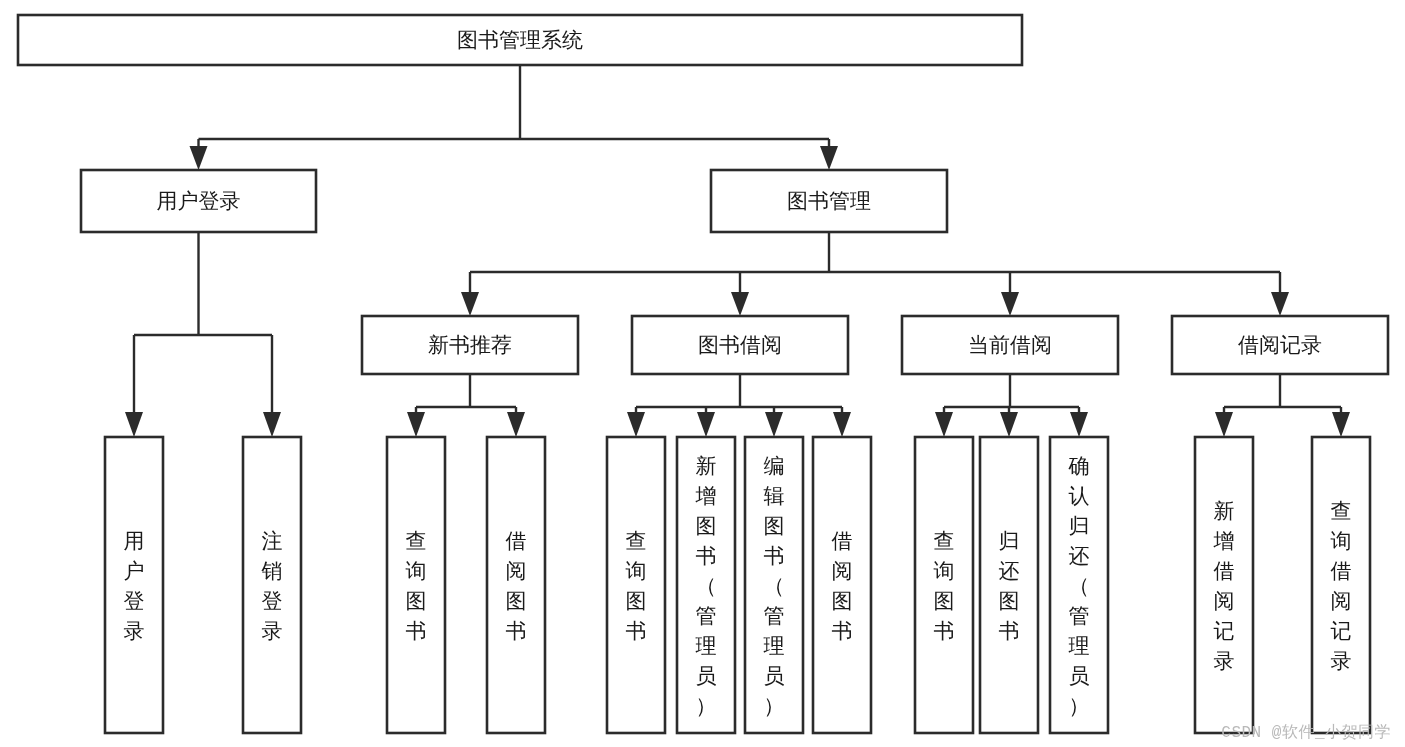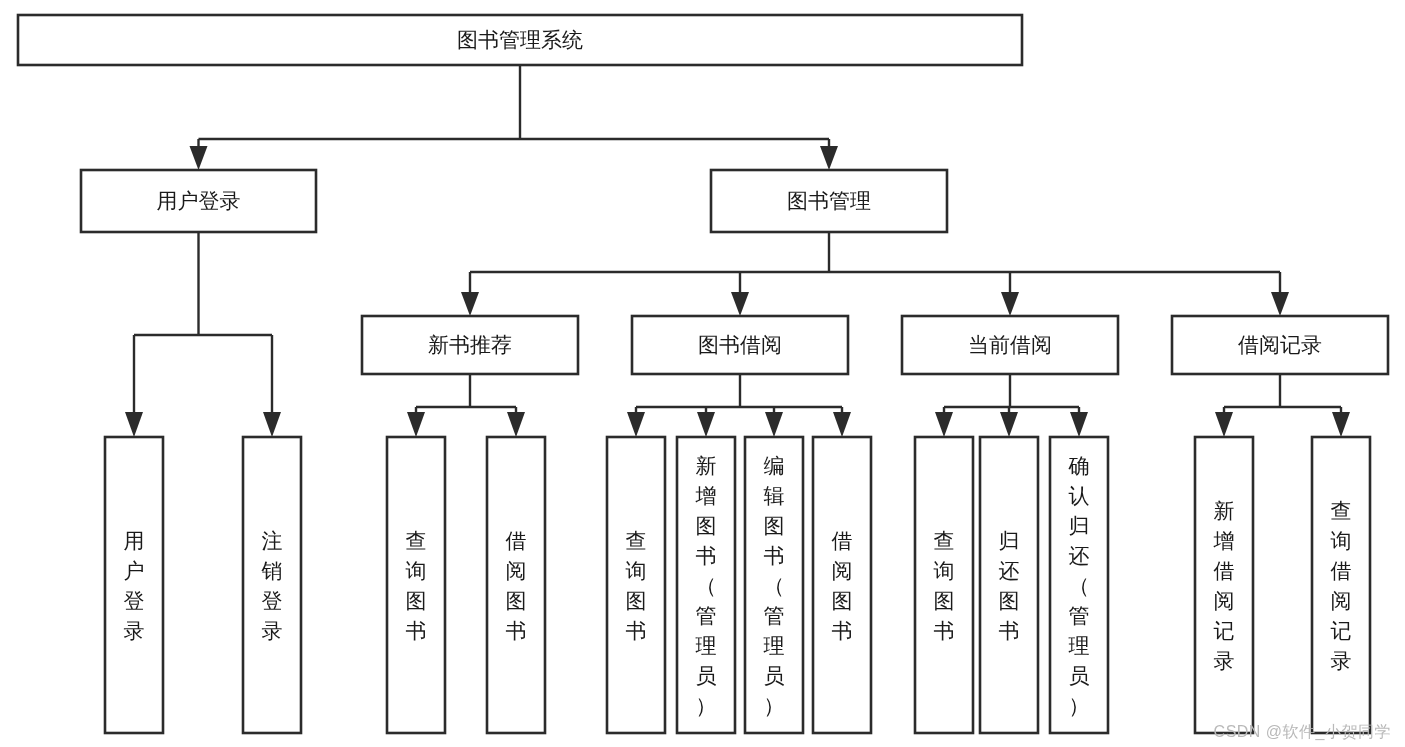--- a/index.html
+++ b/index.html
@@ -54,21 +54,21 @@
   .node-label-vertical {
     fill: #1a1a1a;
     font-family: "DejaVu Sans", "Liberation Sans", sans-serif;
     font-size: 21px;
     text-anchor: middle;
   }
   .watermark {
     position: absolute;
     right: 14px;
     bottom: 4px;
-    font-family: Liberation Sans, sans-serif;
+    font-family: Liberation Mono, monospace;
     font-size: 16px;
     color: #b9b9b9;
     letter-spacing: 0.5px;
     white-space: nowrap;
     user-select: none;
   }
 </style>
 </head>
 <body>
 

